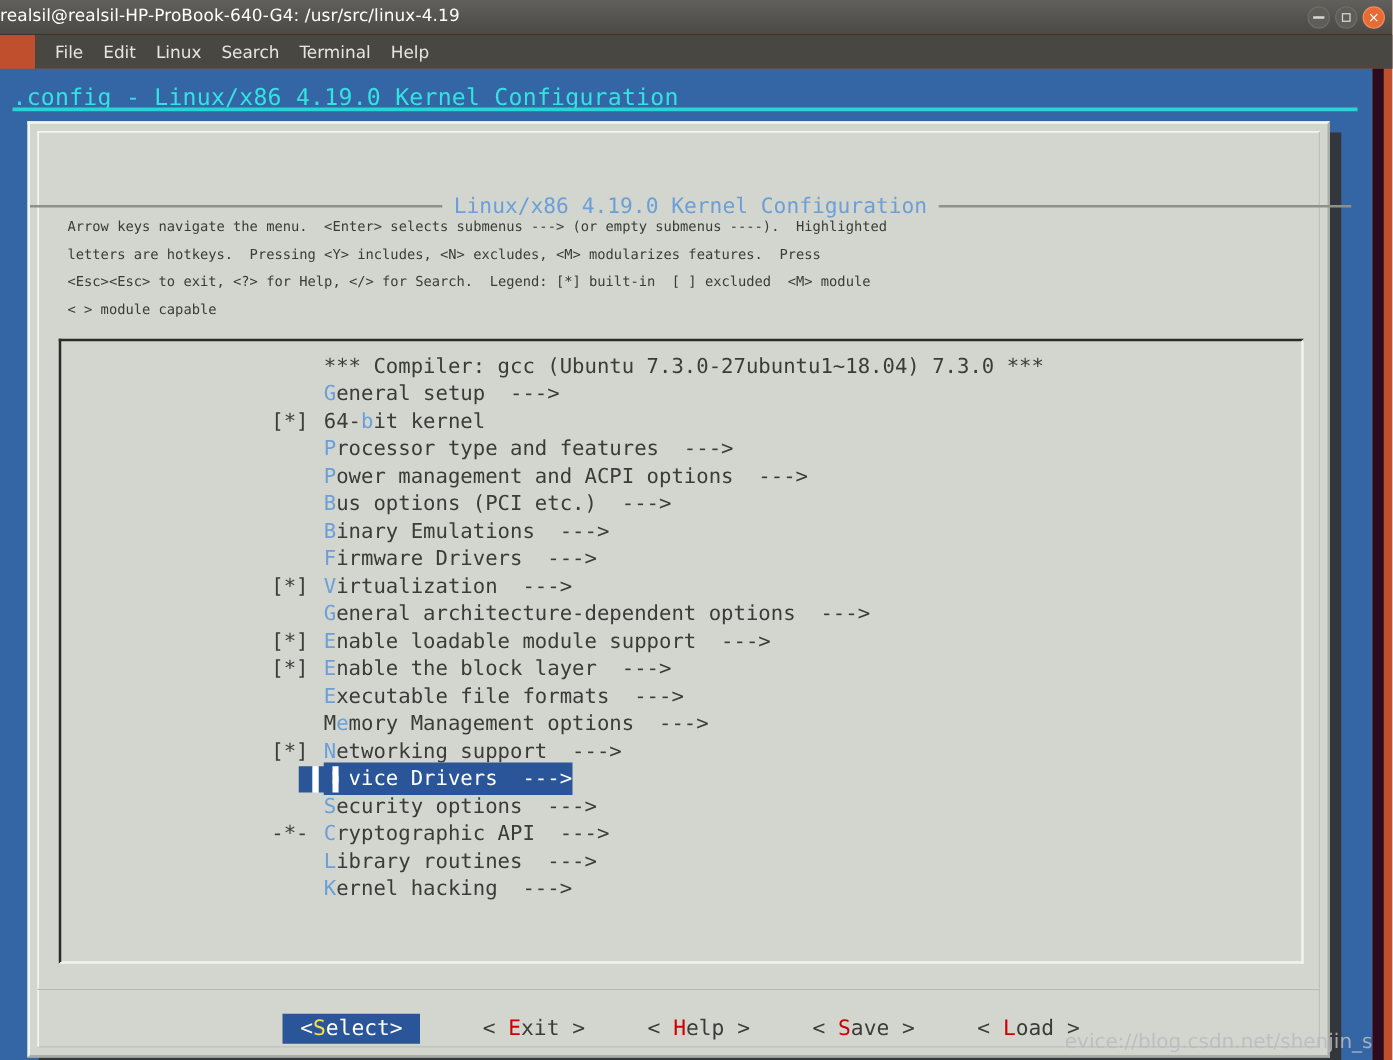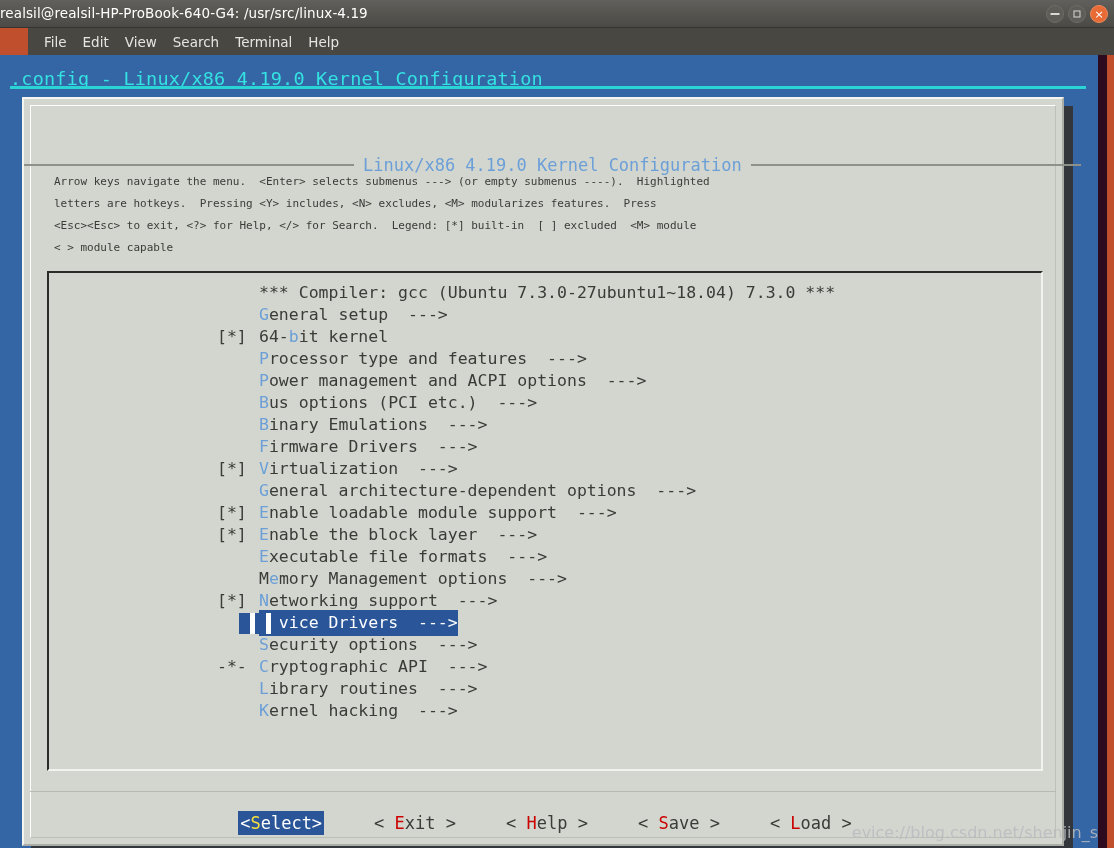--- a/index.html
+++ b/index.html
@@ -230,21 +230,21 @@
     justify-content: center;
     align-items: center;
     gap: 50px;
     font-size: 17px;
   }
   .btn { white-space: pre; color: #3b3b38; }
   .btn .hk { color: #cc0000; }
   .btn.active {
     background: #2a5699;
     color: #ffffff;
-    padding: 2px 2px;
+    padding: 2px 14px;
   }
   .btn.active .hk { color: #f7e03c; }
 
   
   #watermark {
     position: absolute; right: 0px; bottom: 6px;
     color: #b9bcc0;
     font-family: "DejaVu Sans", "Liberation Sans", sans-serif;
     font-size: 16px;
     white-space: nowrap;
@@ -267,21 +267,21 @@
         </div>
       <div class="winbtn close">
           <i>×</i>
         </div>
     </div>
   </div>
 
   <div id="menubar">
     <div class="menu-item">File</div>
     <div class="menu-item">Edit</div>
-    <div class="menu-item">View</div>
+    <div class="menu-item">Linux</div>
     <div class="menu-item">Search</div>
     <div class="menu-item">Terminal</div>
     <div class="menu-item">Help</div>
   </div>
 
   <div id="term">
 
     <div id="term-heading">.config - Linux/x86 4.19.0 Kernel Configuration</div>
     <div id="term-heading-rule"></div>
 

